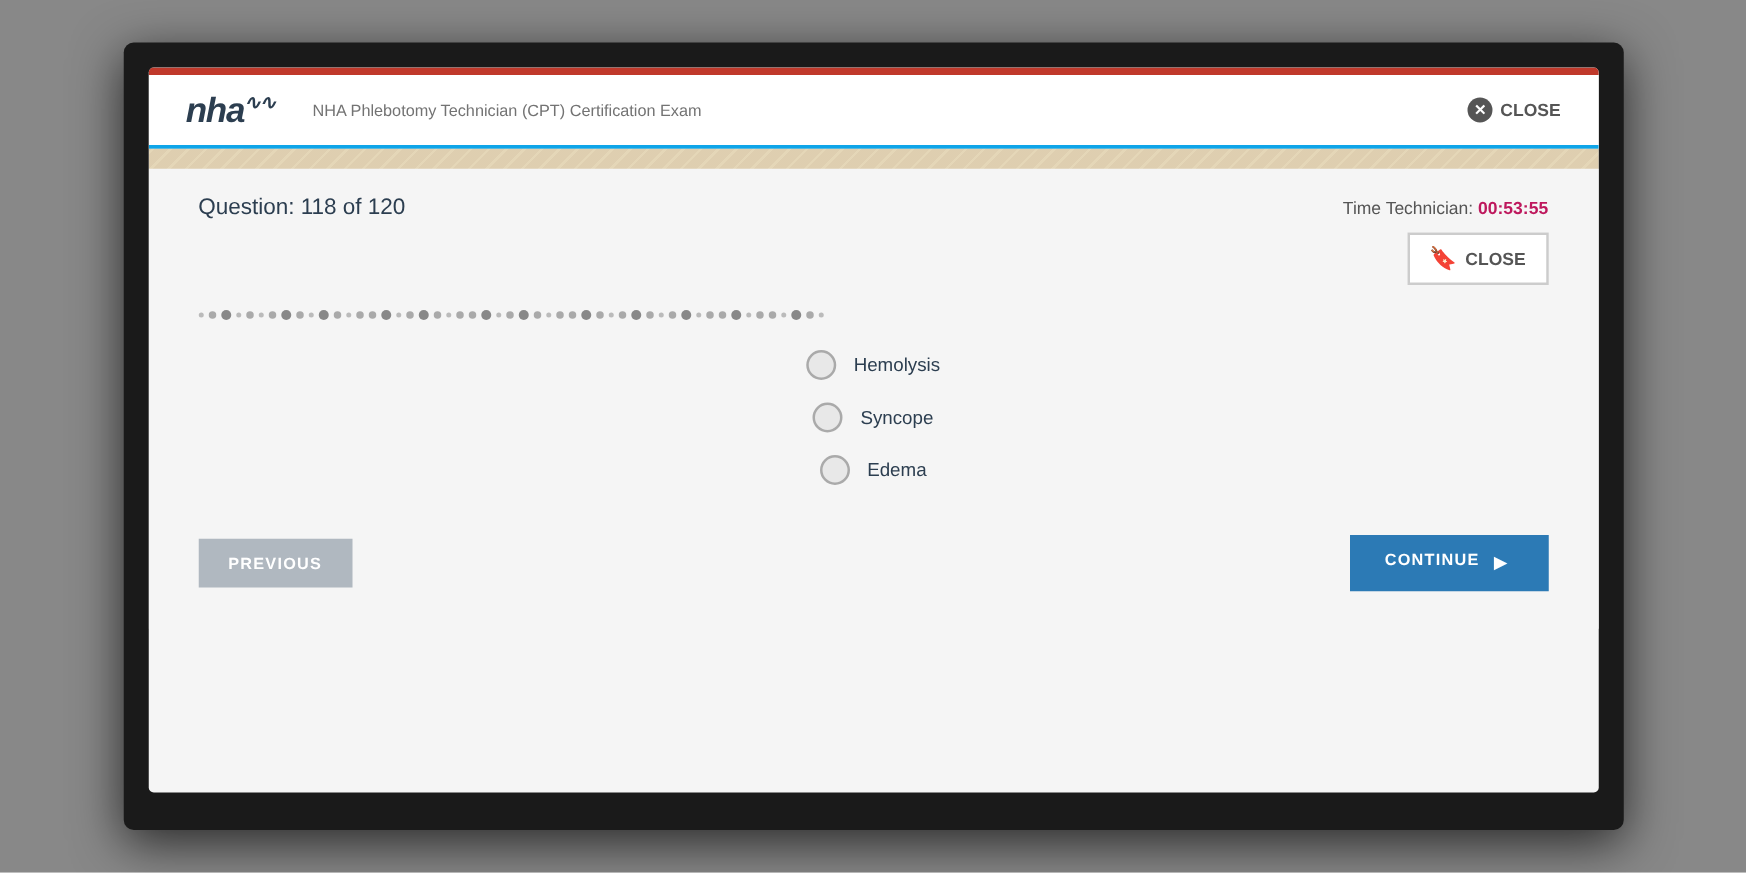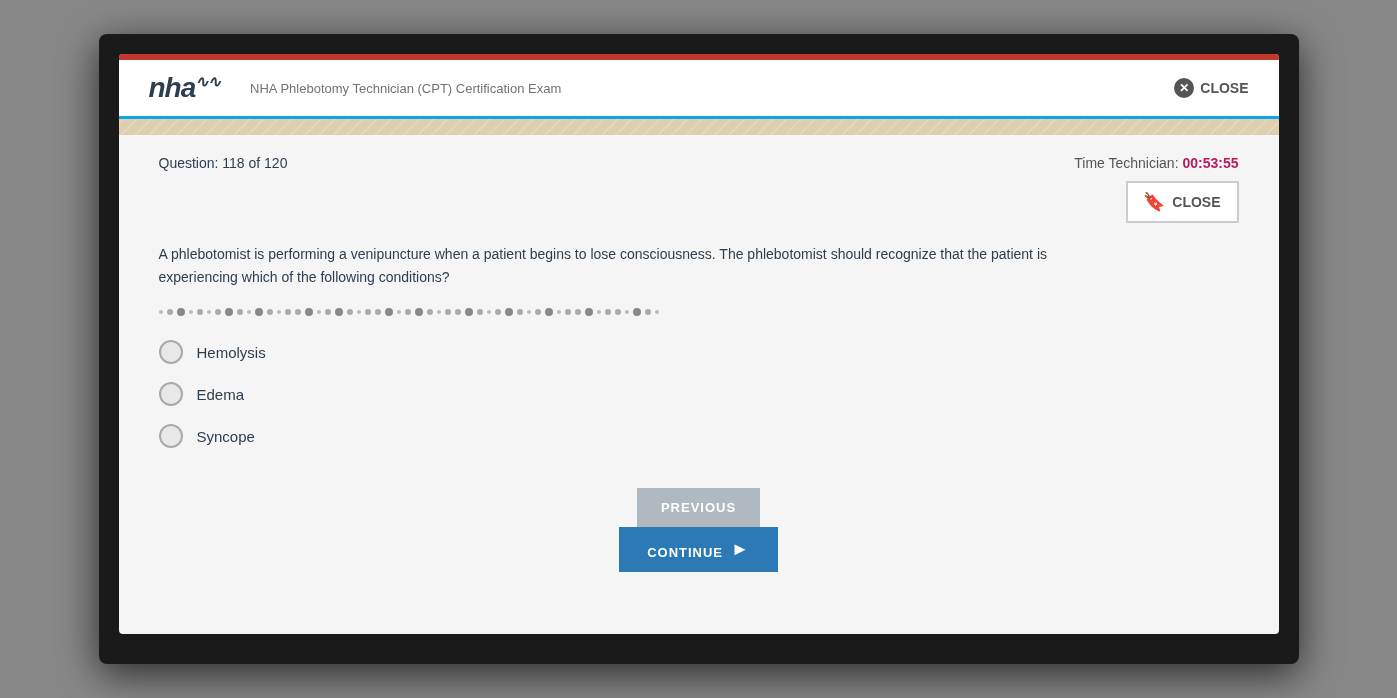--- a/index.html
+++ b/index.html
@@ -98,21 +98,21 @@
       padding: 20px 40px 30px 40px;
       background: #f5f5f5;
     }
     .question-info-row {
       display: flex;
       justify-content: space-between;
       align-items: center;
       margin-bottom: 10px;
     }
     .question-counter {
-      font-size: 14px;
+      font-size: 18px;
       font-weight: bold;
       color: #2c3e50;
     }
     .question-counter span {
       font-weight: normal;
     }
     .time-remaining {
       font-size: 14px;
       color: #555;
     }
@@ -174,41 +174,41 @@
       display: flex;
       flex-direction: column;
       gap: 18px;
       margin-bottom: 40px;
     }
     .option-item {
       display: flex;
       align-items: center;
       gap: 14px;
       cursor: pointer;
+      justify-content: center;
     }
     .radio-btn {
       width: 24px;
       height: 24px;
       border-radius: 50%;
       border: 2px solid #aaa;
       background: #e8e8e8;
       flex-shrink: 0;
       display: flex;
       align-items: center;
       justify-content: center;
     }
     .option-label {
       font-size: 15px;
       color: #2c3e50;
     }
     .nav-row {
       display: flex;
       justify-content: space-between;
       align-items: center;
-      flex-direction: column;
     }
     .prev-btn {
       background: #b0b8c0;
       color: #fff;
       border: none;
       padding: 12px 24px;
       font-size: 13px;
       font-weight: bold;
       cursor: pointer;
       letter-spacing: 1px;
@@ -216,21 +216,21 @@
     .continue-btn {
       background: #2c7ab5;
       color: #fff;
       border: none;
       padding: 12px 28px;
       font-size: 13px;
       font-weight: bold;
       cursor: pointer;
       letter-spacing: 1px;
       display: flex;
-      align-items: flex-end;
+      align-items: flex-start;
       gap: 8px;
     }
     .arrow-right {
       font-size: 18px;
     }
   </style>
 </head>
 <body>
 
 <div class="laptop-frame">
@@ -264,21 +264,20 @@
         </div>
       </div>
 
       <div class="flag-btn-row">
         <button class="flag-btn">
           <span class="flag-icon">🔖</span>
           <span>CLOSE</span>
         </button>
       </div>
 
-      <div class="question-text">A phlebotomist is performing a venipuncture when a patient begins to lose consciousness. The phlebotomist should recognize that the patient is experiencing which of the following conditions?</div>
 
       <div class="dots-divider">
 
         <span class="dot small"></span>
         <span class="dot"></span>
         <span class="dot large"></span>
         <span class="dot small"></span>
         <span class="dot"></span>
         <span class="dot small"></span>
         <span class="dot"></span>
@@ -328,25 +327,25 @@
         <span class="dot small"></span>
       </div>
 
       <ul class="options-list">
         <li class="option-item">
           <div class="radio-btn"></div>
           <span class="option-label">Hemolysis</span>
         </li>
         <li class="option-item">
           <div class="radio-btn"></div>
-          <span class="option-label">Edema</span>
+          <span class="option-label">Syncope</span>
         </li>
         <li class="option-item">
           <div class="radio-btn"></div>
-          <span class="option-label">Syncope</span>
+          <span class="option-label">Edema</span>
         </li>
       </ul>
 
       <div class="nav-row">
         <button class="prev-btn">PREVIOUS</button>
         <button class="continue-btn">
           <span>CONTINUE</span>
           <span class="arrow-right">►</span>
         </button>
       </div>

